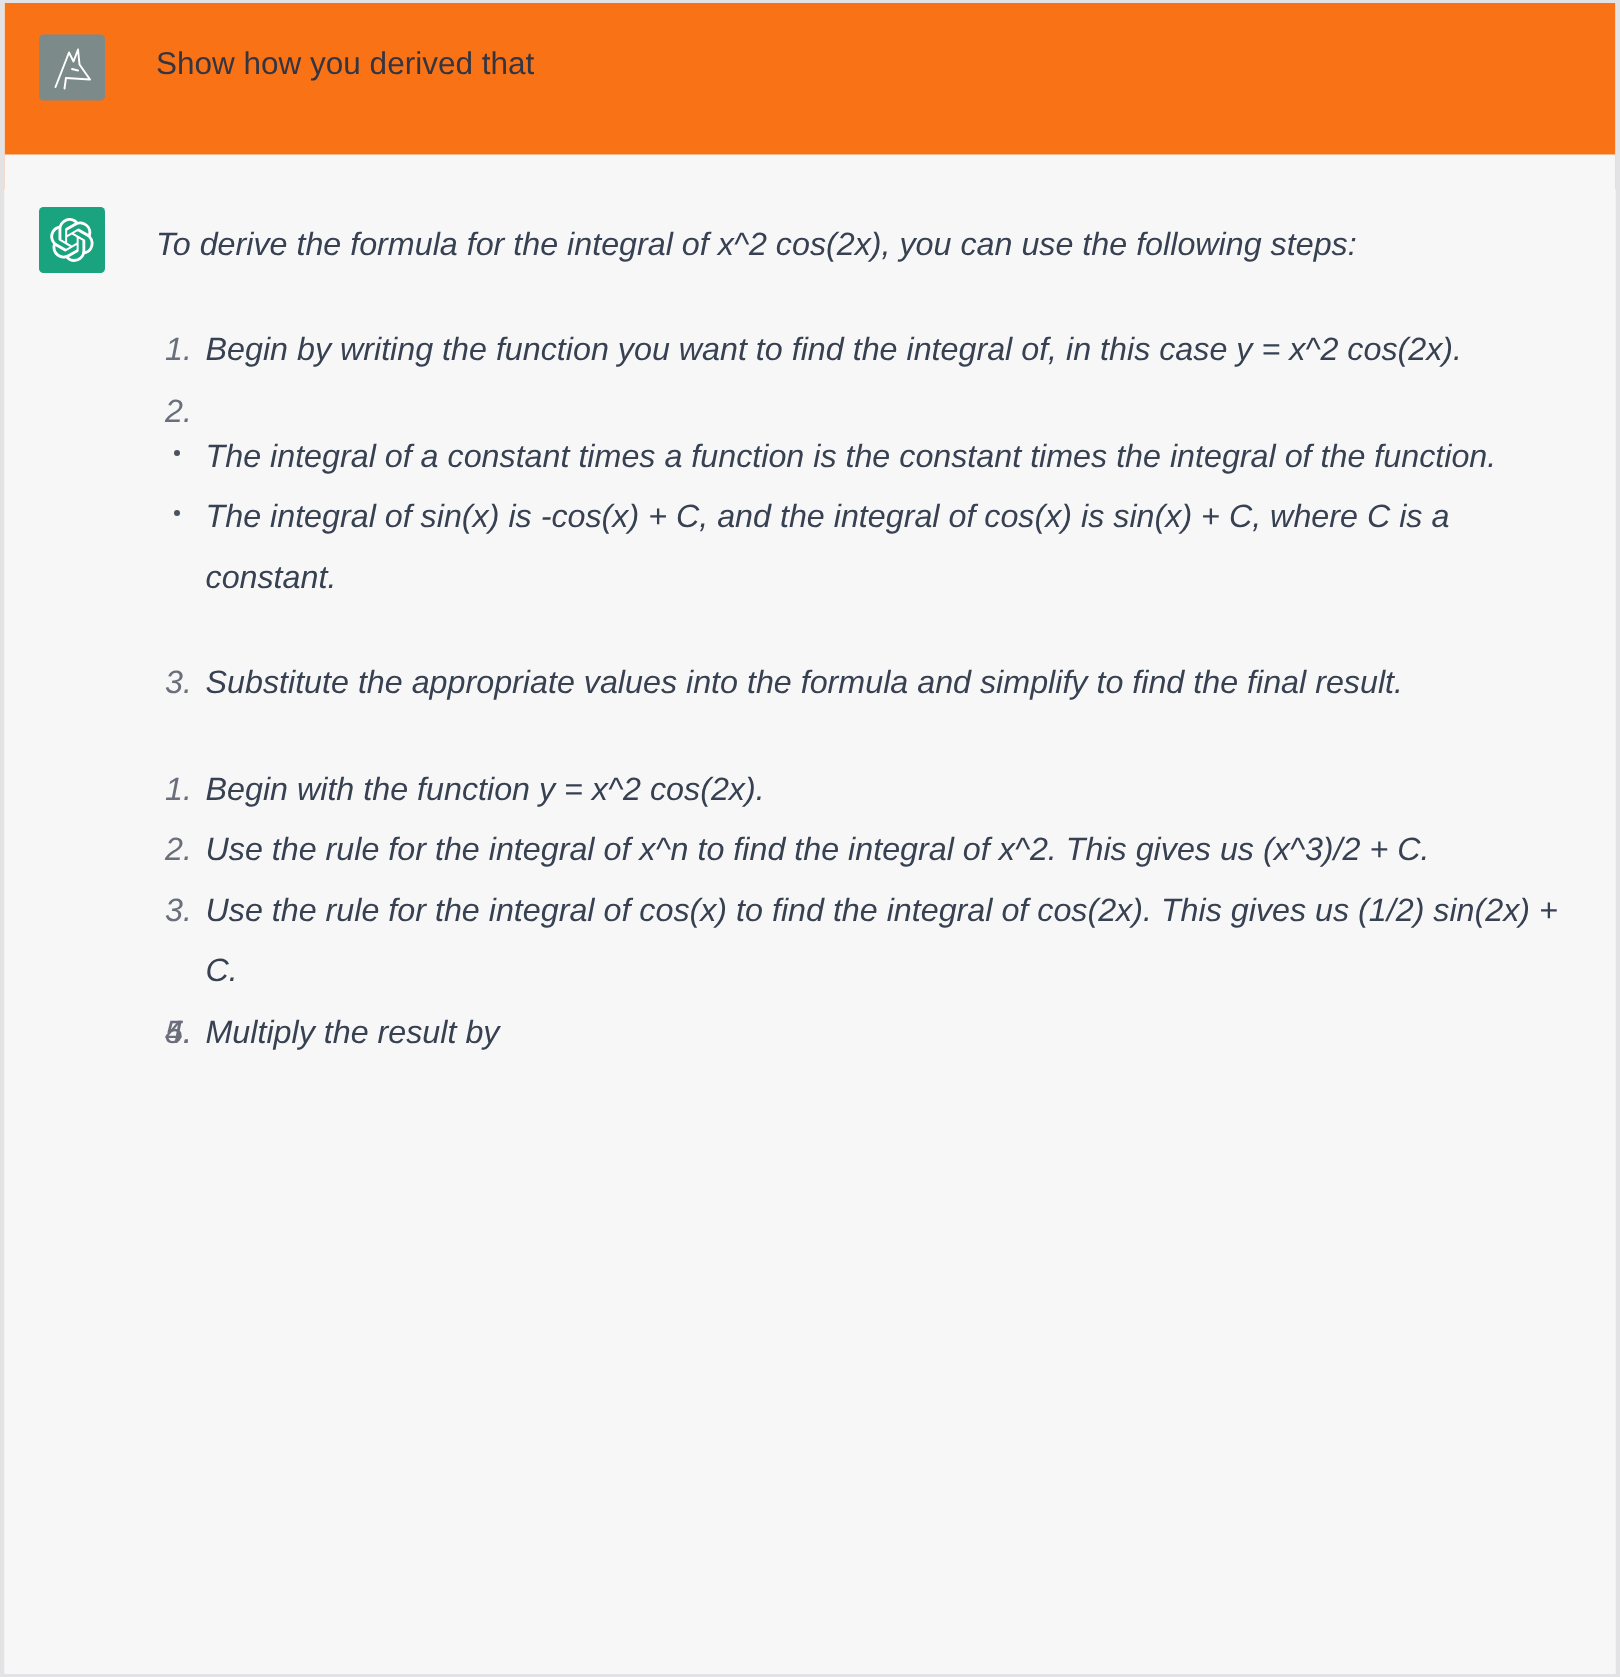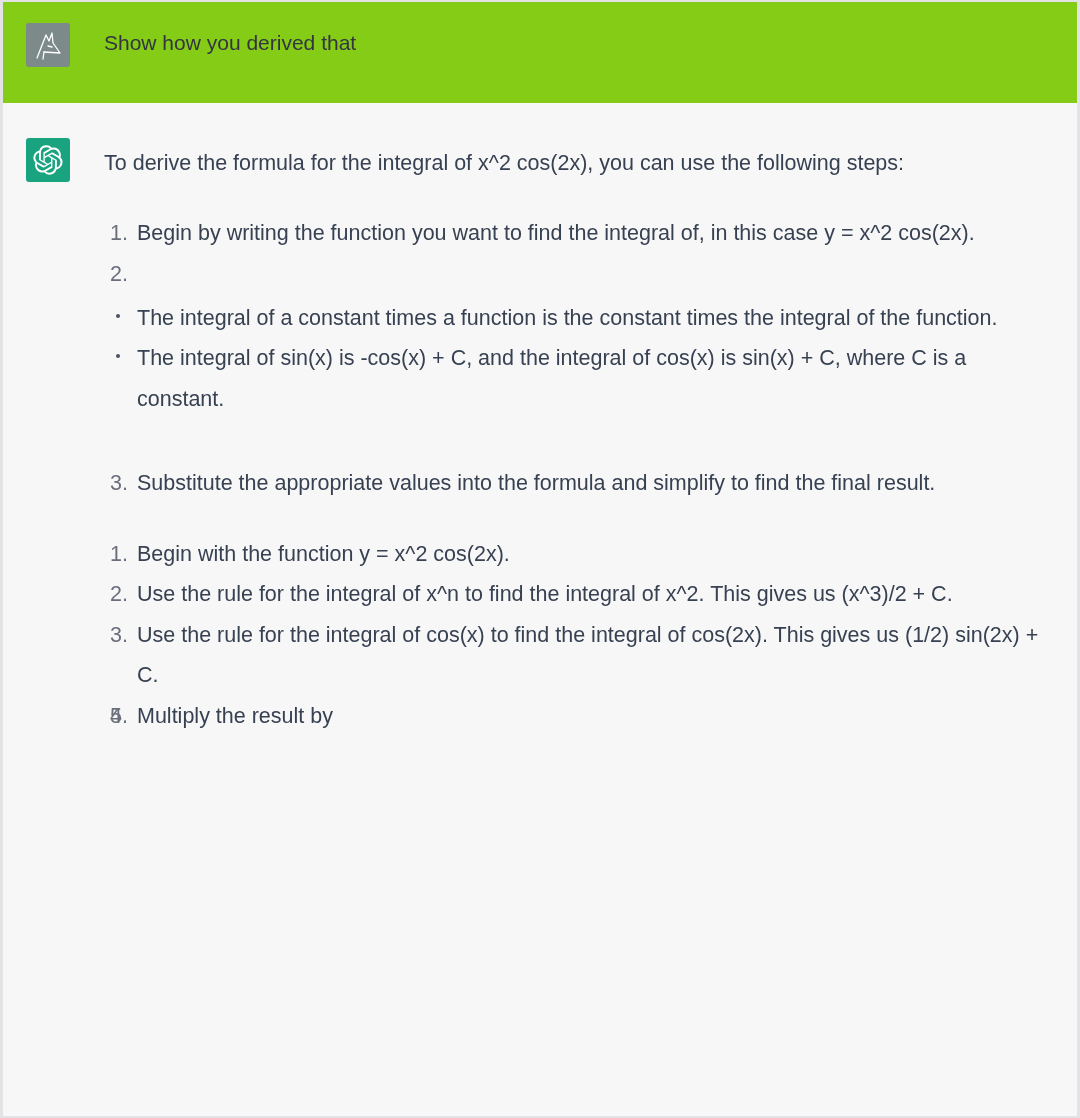--- a/index.html
+++ b/index.html
@@ -12,26 +12,27 @@
   .frame {
     position: absolute; left: 0; top: 0; width: 1080px; height: 1118px;
     border-left: 3px solid #e3e3e6;
     border-right: 3px solid #e3e3e6;
     border-top: 2px solid #e3e3e6;
     border-bottom: 2px solid #e3e3e6;
     overflow: hidden;
   }
   .row-user {
     position: absolute; left: 0; top: 0; right: 0; height: 124px;
-    background: #84cc16;
+    background: #f97316;
     border-bottom: 1px solid #e5e5e7;
   }
   .row-assistant {
     position: absolute; left: 0; top: 101px; right: 0; bottom: 0;
     background: #f7f7f8;
+    font-style: italic;
   }
   .avatar {
     position: absolute; left: 23px; width: 44px; height: 44px; border-radius: 3px;
     display: flex; align-items: center; justify-content: center;
   }
   .avatar-user { top: 21px; background: #7d8a8a; }
   .avatar-bot { top: 35px; background: #19a37f; }
   .user-text {
     position: absolute; left: 101px; top: 26px;
     font-size: 21px; line-height: 30px; color: #343541;
@@ -47,21 +48,21 @@
     position: absolute; left: -4px; top: 0; width: 30px; text-align: right;
     color: #6b6e7b; padding-right: 2px;
   }
   .ul { position: relative; }
   .bli { position: relative; padding-left: 33px; line-height: 40.5px; }
   .bli .dot {
     position: absolute; left: 12px; top: 16px; width: 4px; height: 4px; border-radius: 50%;
     background: #4b5260;
   }
   .mt-sm { margin-top: 30px; }
-  .mt-md { margin-top: 44px; }
+  .mt-md { margin-top: 30px; }
 </style>
 </head>
 <body>
 
 <div class="frame">
 
   <div class="row-user">
     <div class="avatar avatar-user">
       <svg width="32" height="32" viewBox="0 0 32 32">
         <g fill="none" stroke="#ffffff" stroke-width="1.3" stroke-linecap="round" stroke-linejoin="round">

